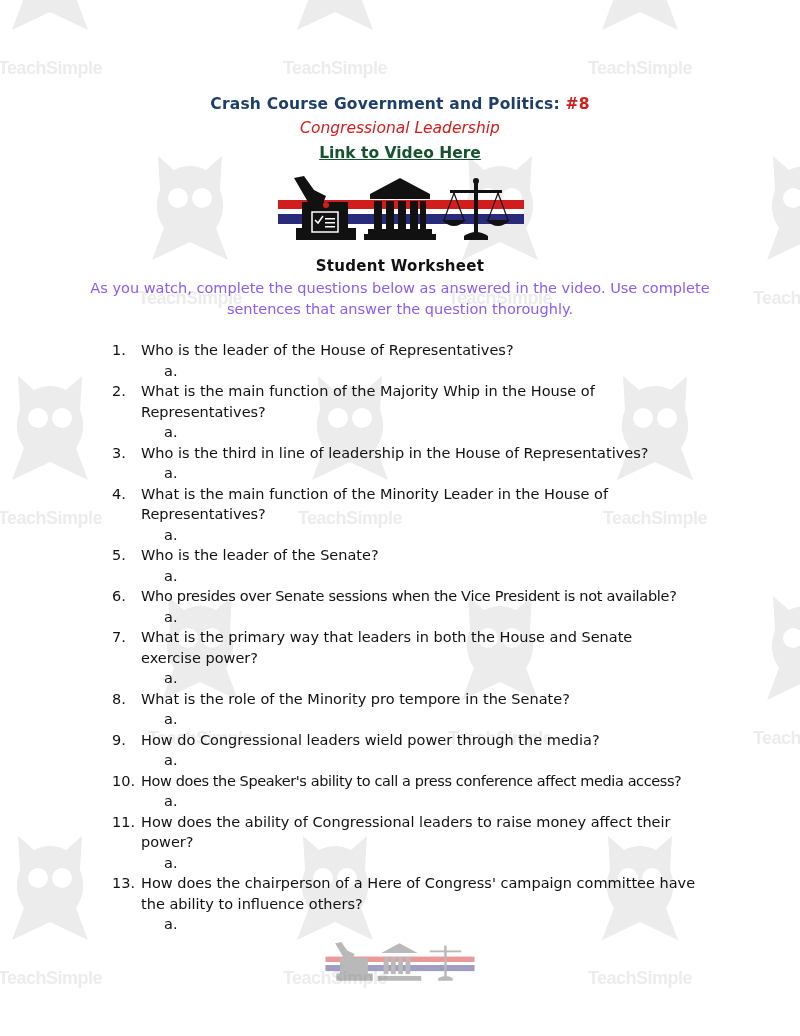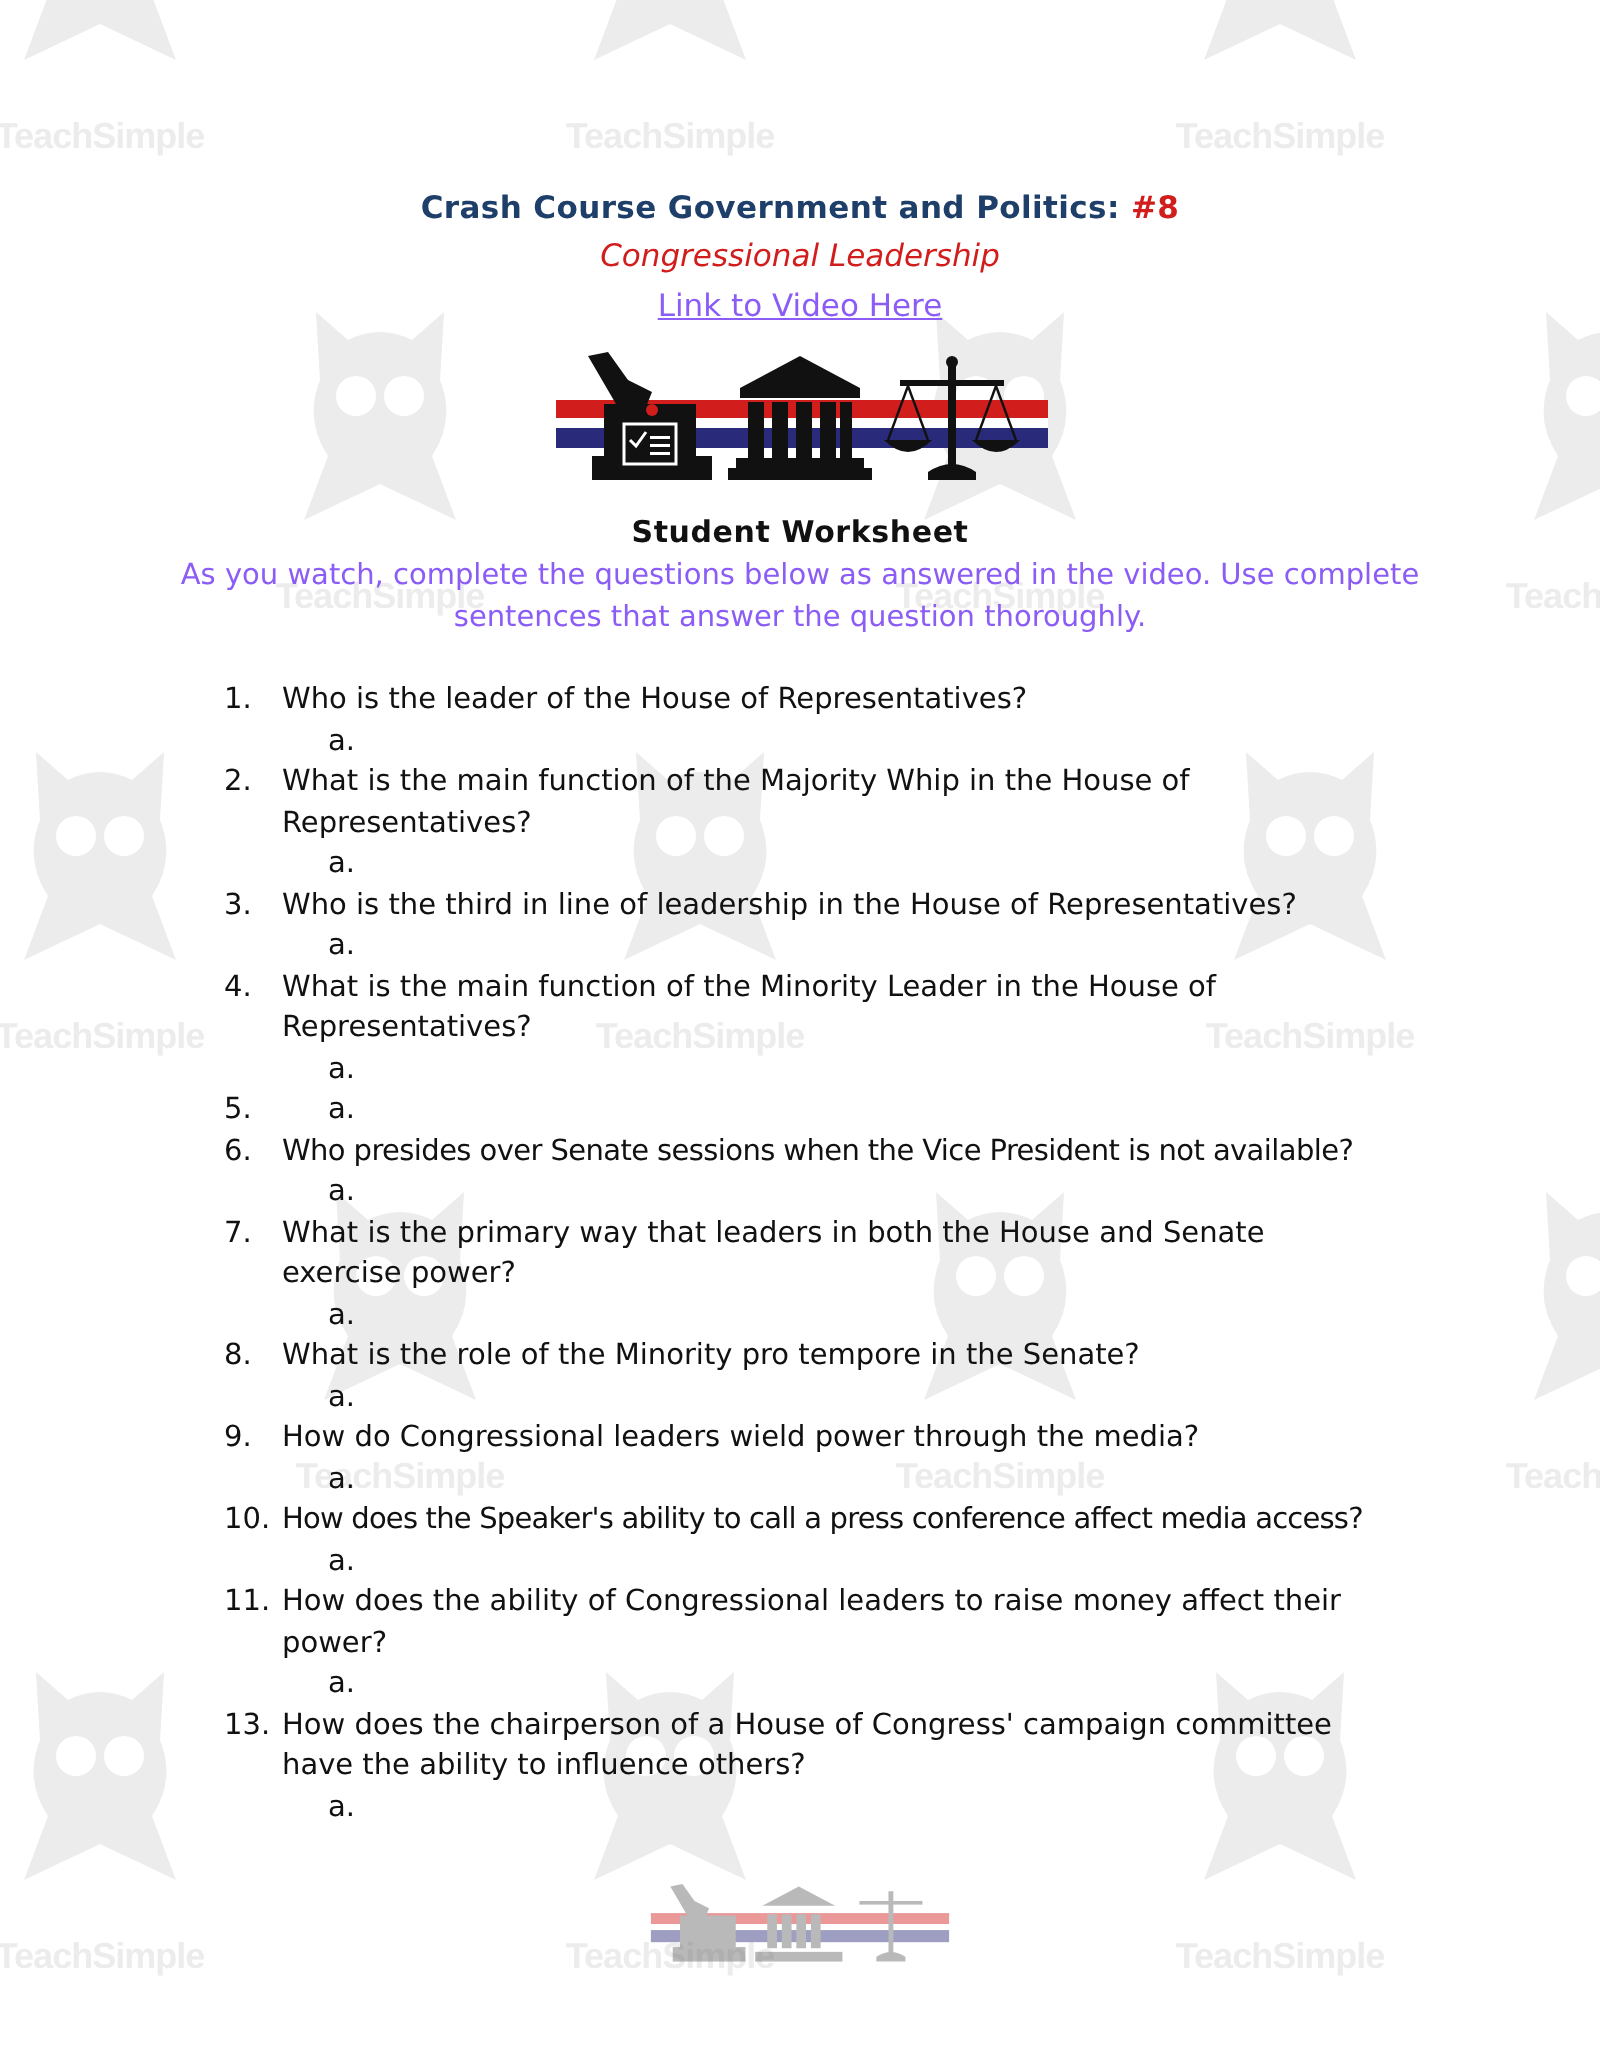--- a/index.html
+++ b/index.html
@@ -13,21 +13,21 @@
   .wm .wm-text {
     position: absolute; left: 0; width: 200px; top: 138px; text-align: center;
     font-family: "Liberation Sans", sans-serif; font-weight: bold; font-size: 18px;
     color: #ececec; letter-spacing: -0.5px;
   }
   .page { position: relative; z-index: 1; }
   .hdr { position: absolute; left: 0; width: 800px; text-align: center; }
   .title1 { top: 95px; font-size: 15.5px; color: #1f3f6b; font-weight: 600; letter-spacing: 0.2px; }
   .title1 .num { color: #d21d1d; font-weight: bold; }
   .title2 { top: 119px; font-size: 15.5px; color: #d21d1d; font-style: italic; }
-  .title3 { top: 143px; font-size: 15.5px; color: #8b5cf6; text-decoration: underline; font-weight: 400; cursor: pointer; }
+  .title3 { top: 143px; font-size: 15.5px; color: #14532d; text-decoration: underline; font-weight: 700; cursor: pointer; }
   .banner { position: absolute; left: 278px; top: 176px; width: 246px; height: 66px; }
   .ws-title { top: 257px; font-size: 15px; font-weight: 600; color: #111; letter-spacing: 0.3px; }
   .instr { top: 278px; left: 90px; width: 620px; font-size: 14.5px; line-height: 21px; color: #8b5cf6; }
   .qlist { position: absolute; left: 112px; top: 340px; width: 600px; font-size: 14.5px; line-height: 20.5px; color: #111; }
   .q { position: relative; padding-left: 29px; }
   .q .qnum { position: absolute; left: 0; top: 0; width: 28px; }
   .q .ans { padding-left: 23px; }
   .footer-logo { position: absolute; left: 325px; top: 942px; width: 150px; height: 40px; opacity: 0.45; }
 </style>
 </head>
@@ -295,20 +295,21 @@
       <div>Who is the third in line of leadership in the House of Representatives?</div>
       <div class="ans">a.</div>
     </div>
     <div class="q">
       <span class="qnum">4.</span>
       <div style="width:480px;">What is the main function of the Minority Leader in the House of Representatives?</div>
       <div class="ans">a.</div>
     </div>
     <div class="q">
       <span class="qnum">5.</span>
+      <div>Who is the leader of the Senate?</div>
       <div class="ans">a.</div>
     </div>
     <div class="q">
       <span class="qnum">6.</span>
       <div style="white-space:nowrap; letter-spacing:-0.3px;">Who presides over Senate sessions when the Vice President is not available?</div>
       <div class="ans">a.</div>
     </div>
     <div class="q">
       <span class="qnum">7.</span>
       <div style="width:555px;">What is the primary way that leaders in both the House and Senate exercise power?</div>
@@ -329,21 +330,21 @@
       <div style="white-space:nowrap; letter-spacing:-0.4px;">How does the Speaker's ability to call a press conference affect media access?</div>
       <div class="ans">a.</div>
     </div>
     <div class="q">
       <span class="qnum">11.</span>
       <div style="width:540px;">How does the ability of Congressional leaders to raise money affect their power?</div>
       <div class="ans">a.</div>
     </div>
     <div class="q">
       <span class="qnum">13.</span>
-      <div style="width:565px;">How does the chairperson of a House of Congress' campaign committee have the ability to influence others?</div>
+      <div style="width:565px;">How does the chairperson of a Here of Congress' campaign committee have the ability to influence others?</div>
       <div class="ans">a.</div>
     </div>
   </div>
 
   <div class="footer-logo">
     <svg width="150" height="40" viewBox="0 0 246 66">
       <rect x="0" y="24" width="246" height="9" fill="#d21d1d"></rect>
       <rect x="0" y="38" width="246" height="10" fill="#2a2a7a"></rect>
       <g fill="#666">
         <path d="M16 2 L26 0 L36 14 L48 20 L44 30 L30 26 Z"></path>

